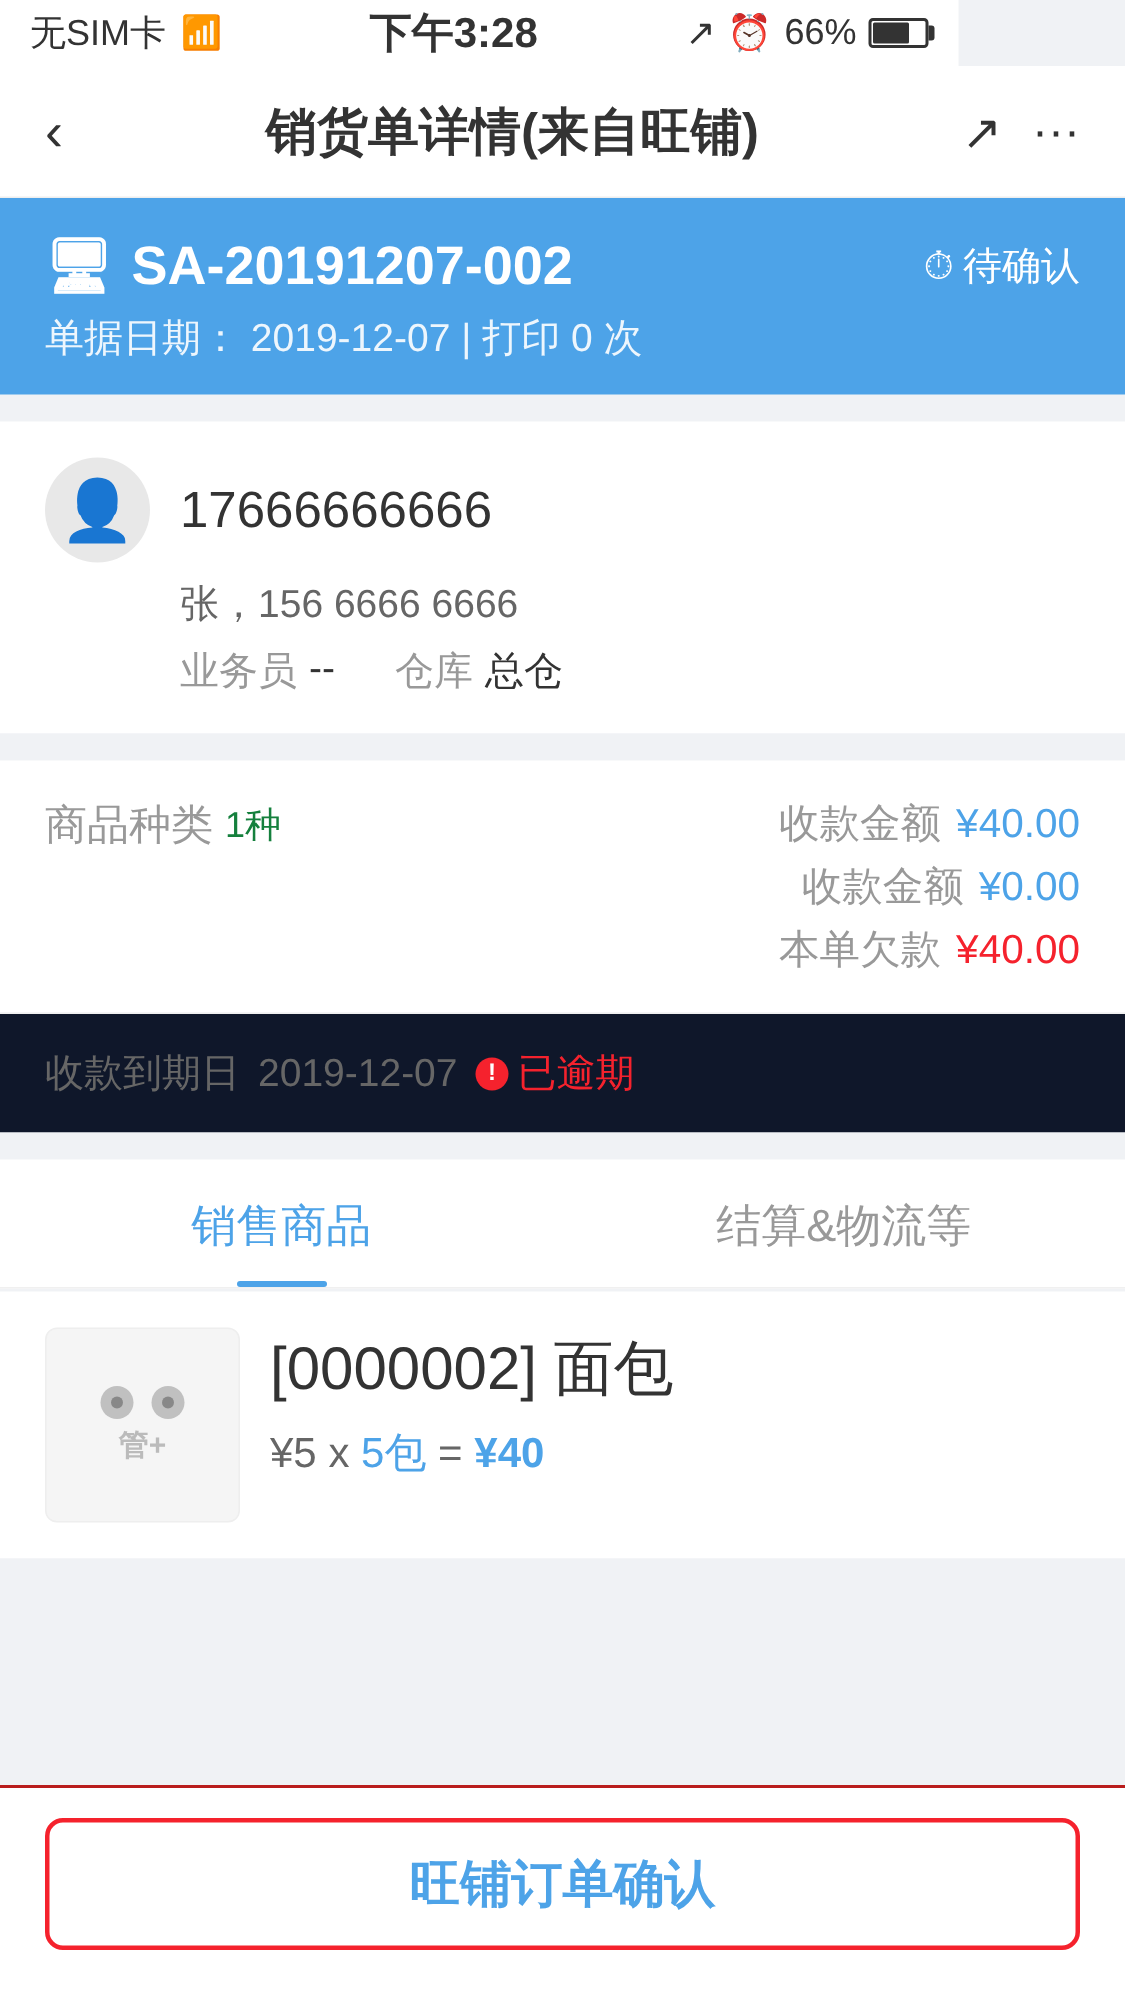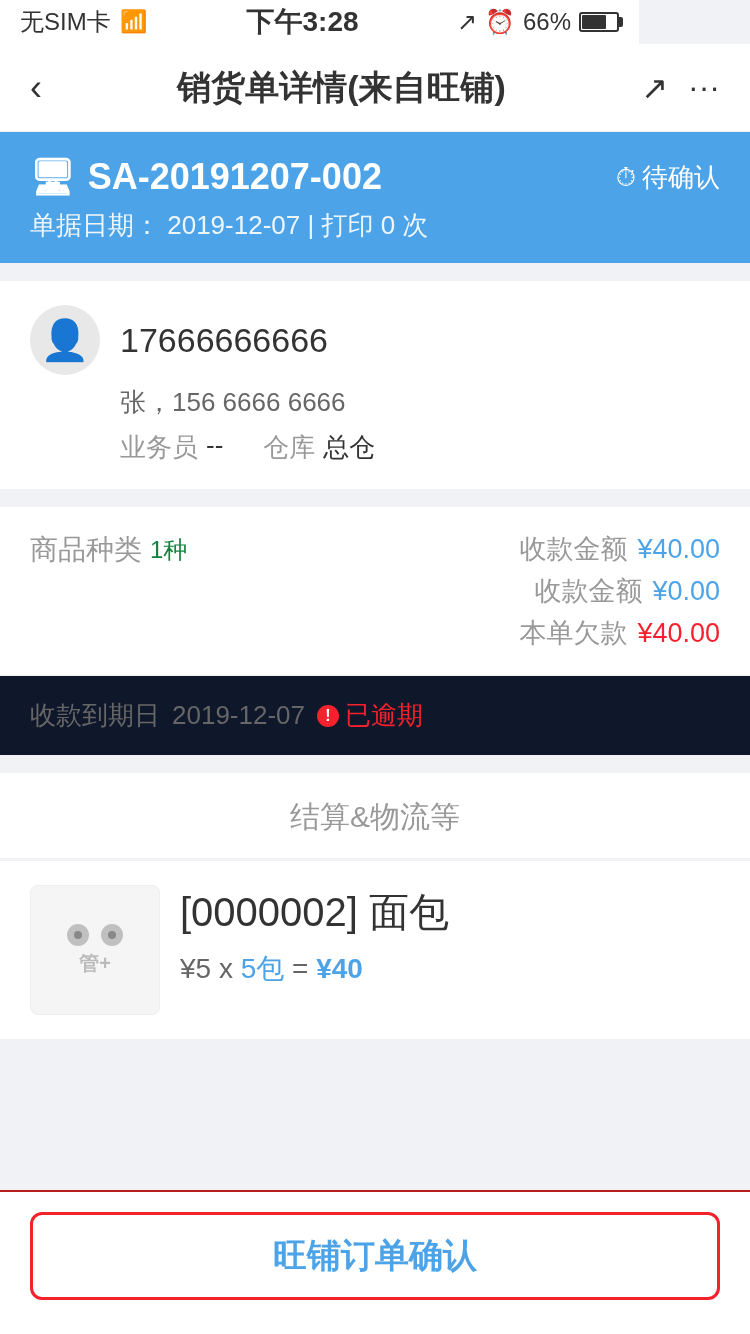--- a/index.html
+++ b/index.html
@@ -467,20 +467,24 @@
     <div class="overdue-dot">
       <span>!</span>
     </div>
     <span>已逾期</span>
   </div>
 </div>
 
 <div class="section-divider"></div>
 
 <div class="tabs-bar">
+  <div class="tab-item active">
+    <span>销售商品</span>
+    <div class="tab-underline"></div>
+  </div>
   <div class="tab-item">
     <span>结算&amp;物流等</span>
   </div>
 </div>
 
 <div class="product-card">
   <div class="product-thumb">
     <div class="product-thumb-logo">
       <div class="owl-eyes">
         <div class="owl-eye"></div>

